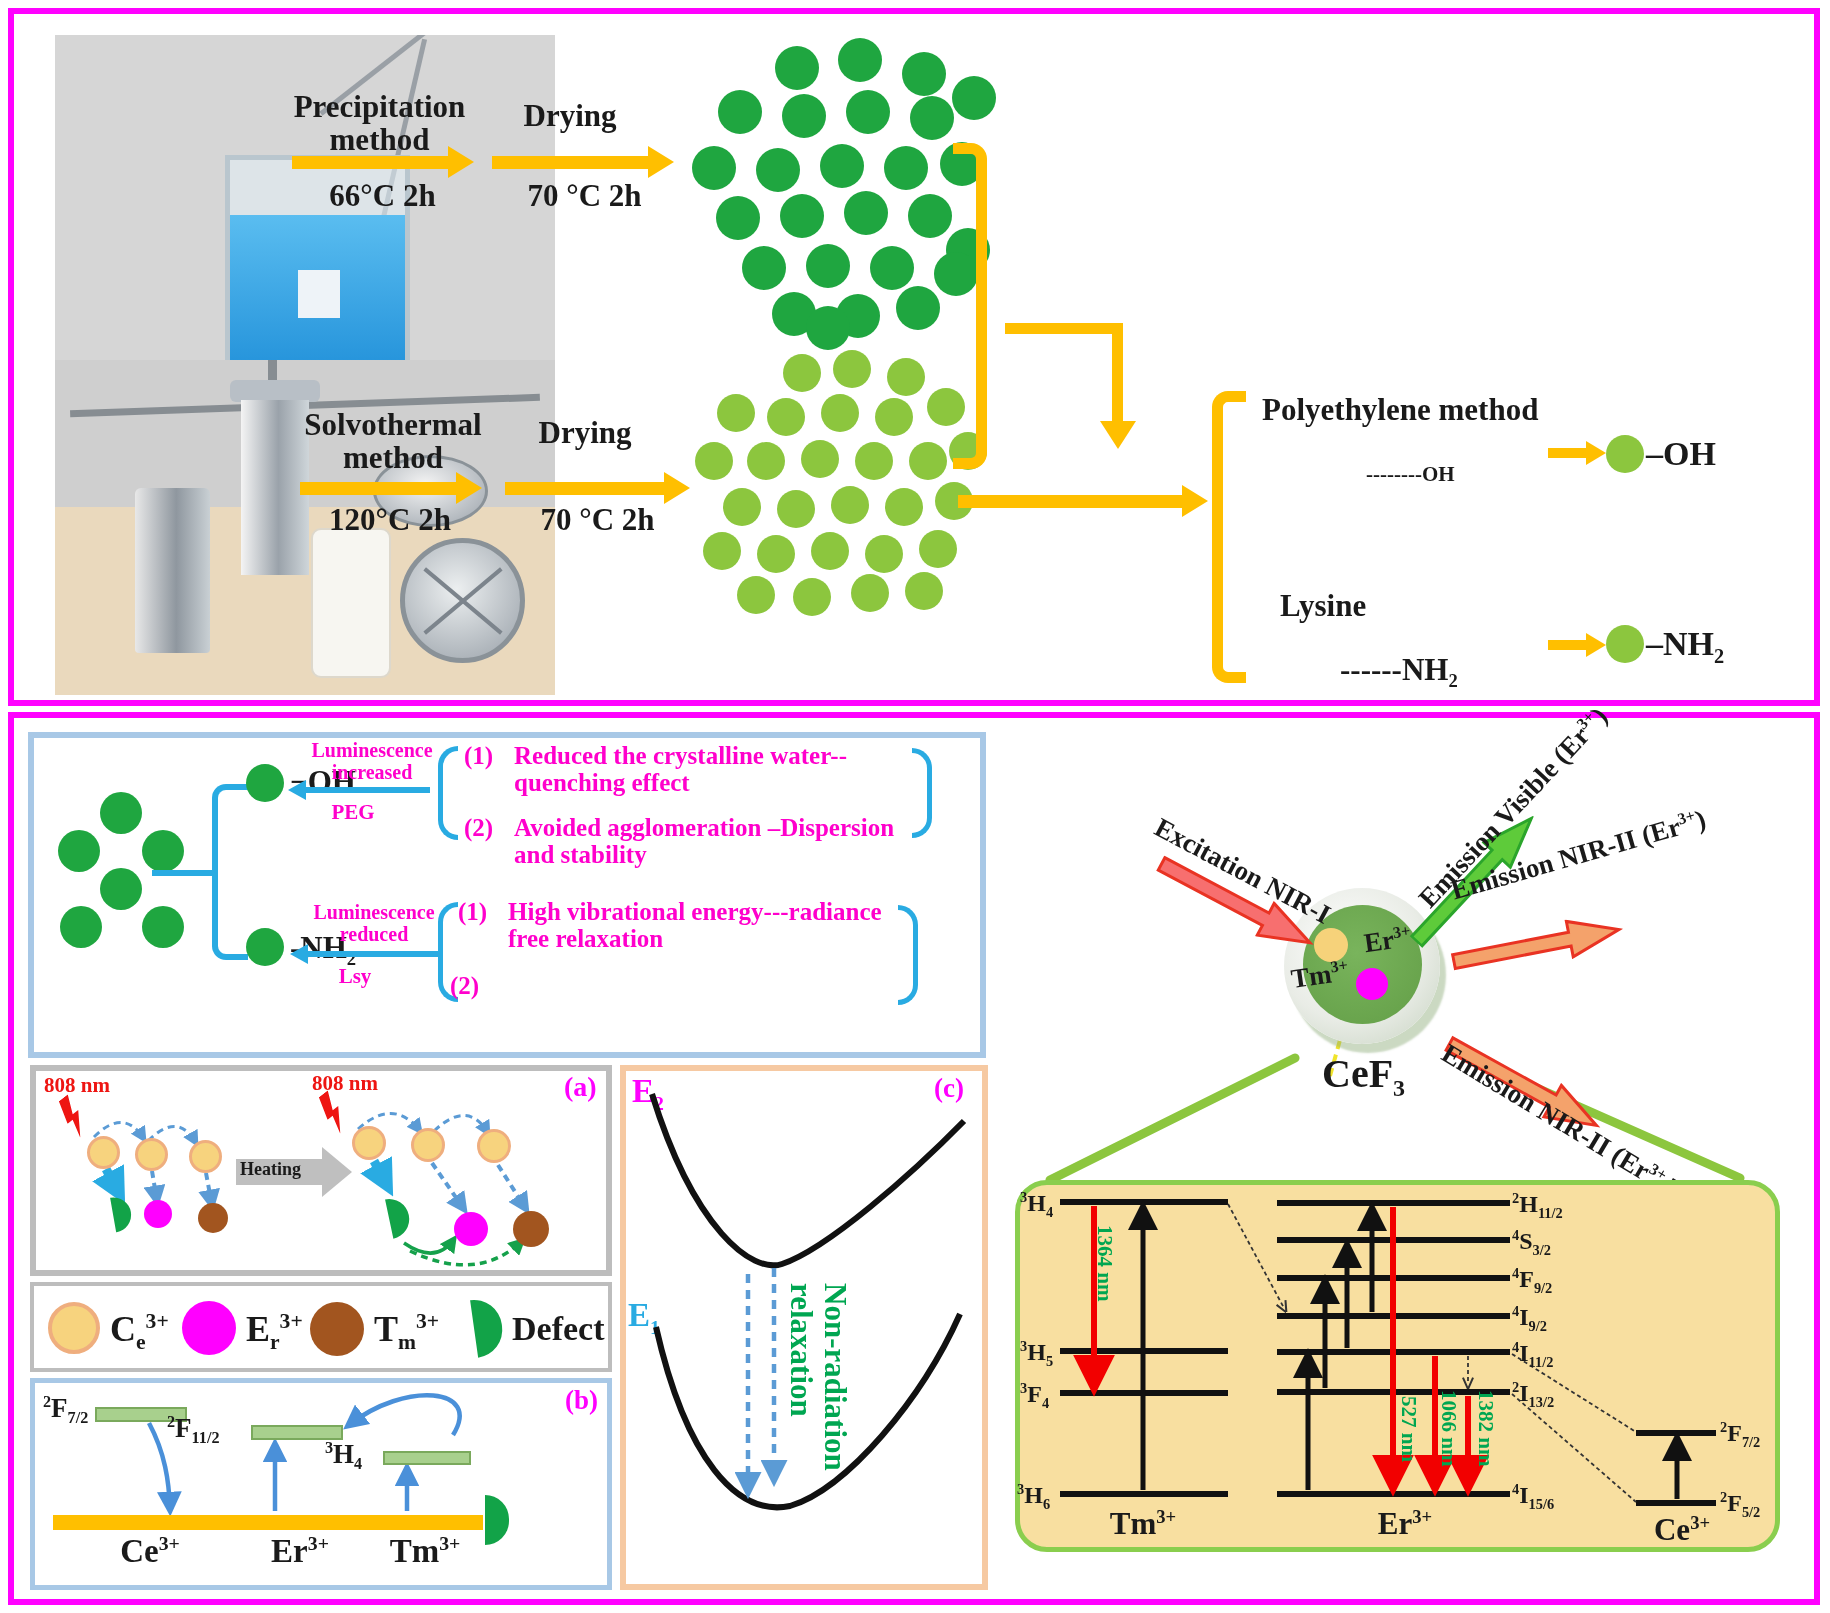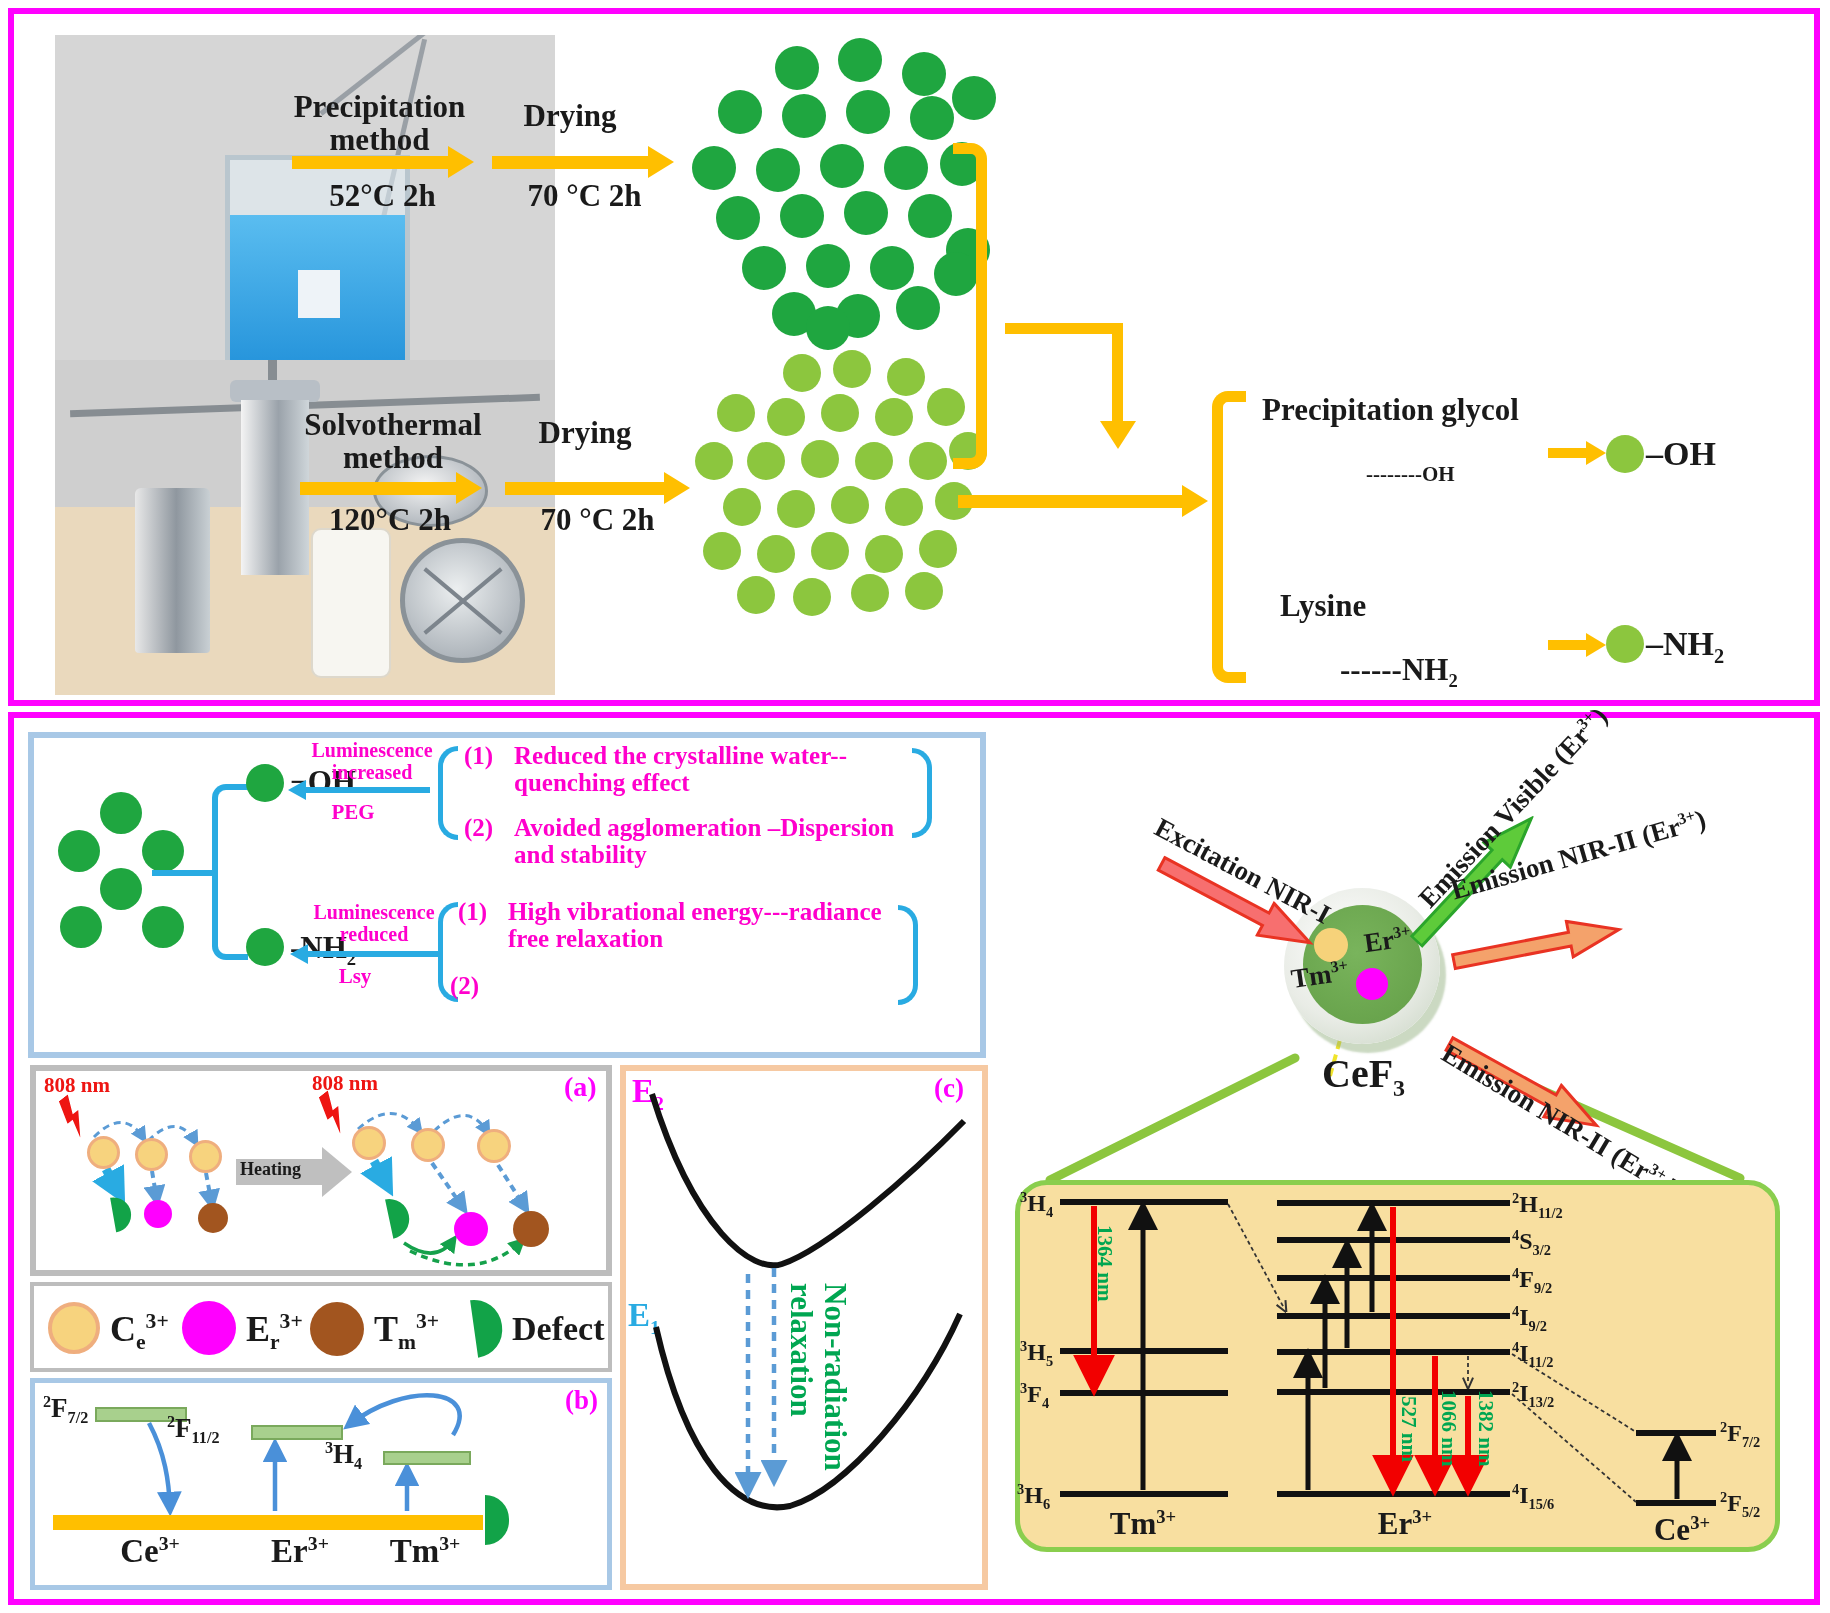--- a/index.html
+++ b/index.html
@@ -74,21 +74,21 @@
     </div>
     <div class="abs" style="left:50px;top:425px;width:400px;height:13px;background:#8781a0;border-radius:4px"></div>
   </div>
 
   <div class="abs b pre ctr" style="left:272px;top:90px;width:215px;font-size:31px">Precipitation
 method</div>
   <div class="abs yar" style="left:292px;top:146px;width:182px;height:32px">
       <i class="s"></i>
       <i class="h"></i>
     </div>
-  <div class="abs b ctr" style="left:295px;top:178px;width:175px;font-size:31px">52°C   2h</div>
+  <div class="abs b ctr" style="left:295px;top:178px;width:175px;font-size:31px">66°C   2h</div>
   <div class="abs b ctr" style="left:505px;top:98px;width:130px;font-size:31px">Drying</div>
   <div class="abs yar" style="left:492px;top:146px;width:182px;height:32px">
       <i class="s"></i>
       <i class="h"></i>
     </div>
   <div class="abs b ctr" style="left:492px;top:178px;width:185px;font-size:31px">70 °C   2h</div>
 
   <div class="abs" id="cluster-dark" style="left:690px;top:38px;width:295px;height:315px">
       <div class="abs circle" style="left: 85px; top: 8px; width: 44px; height: 44px; background: var(--dark-green);"></div>
       <div class="abs circle" style="left: 148px; top: 0px; width: 44px; height: 44px; background: var(--dark-green);"></div>
@@ -182,21 +182,21 @@
     <div class="abs" style="left:0;top:0;width:118px;height:11px;background:var(--arrow-yellow)"></div>
     <div class="abs" style="left:107px;top:0;width:11px;height:100px;background:var(--arrow-yellow)"></div>
     <div class="abs" style="left:95px;top:98px;width:0;height:0;border-left:18px solid transparent;border-right:18px solid transparent;border-top:28px solid var(--arrow-yellow)"></div>
   </div>
   <div class="abs yar" style="left:958px;top:486px;width:250px;height:30px">
       <i class="s"></i>
       <i class="h"></i>
     </div>
   <div class="abs ybr-l" style="left:1212px;top:391px;width:34px;height:292px"></div>
 
-  <div class="abs b" style="left:1262px;top:392px;font-size:31px">Precipitation glycol</div>
+  <div class="abs b" style="left:1262px;top:392px;font-size:31px">Polyethylene method</div>
   <div class="abs b" style="left:1366px;top:462px;font-size:21px">--------OH</div>
   <div class="abs yar small" style="left:1548px;top:440px;width:58px;height:26px">
       <i class="s"></i>
       <i class="h"></i>
     </div>
   <div class="abs circle" style="left:1606px;top:435px;width:38px;height:38px;background:var(--light-green)"></div>
   <div class="abs b" style="left:1646px;top:435px;font-size:34px">–OH</div>
   <div class="abs b" style="left:1280px;top:588px;font-size:31px">Lysine</div>
   <div class="abs b" style="left:1340px;top:652px;font-size:31px">------NH<sub>2</sub></div>
   <div class="abs yar small" style="left:1548px;top:632px;width:58px;height:26px">

